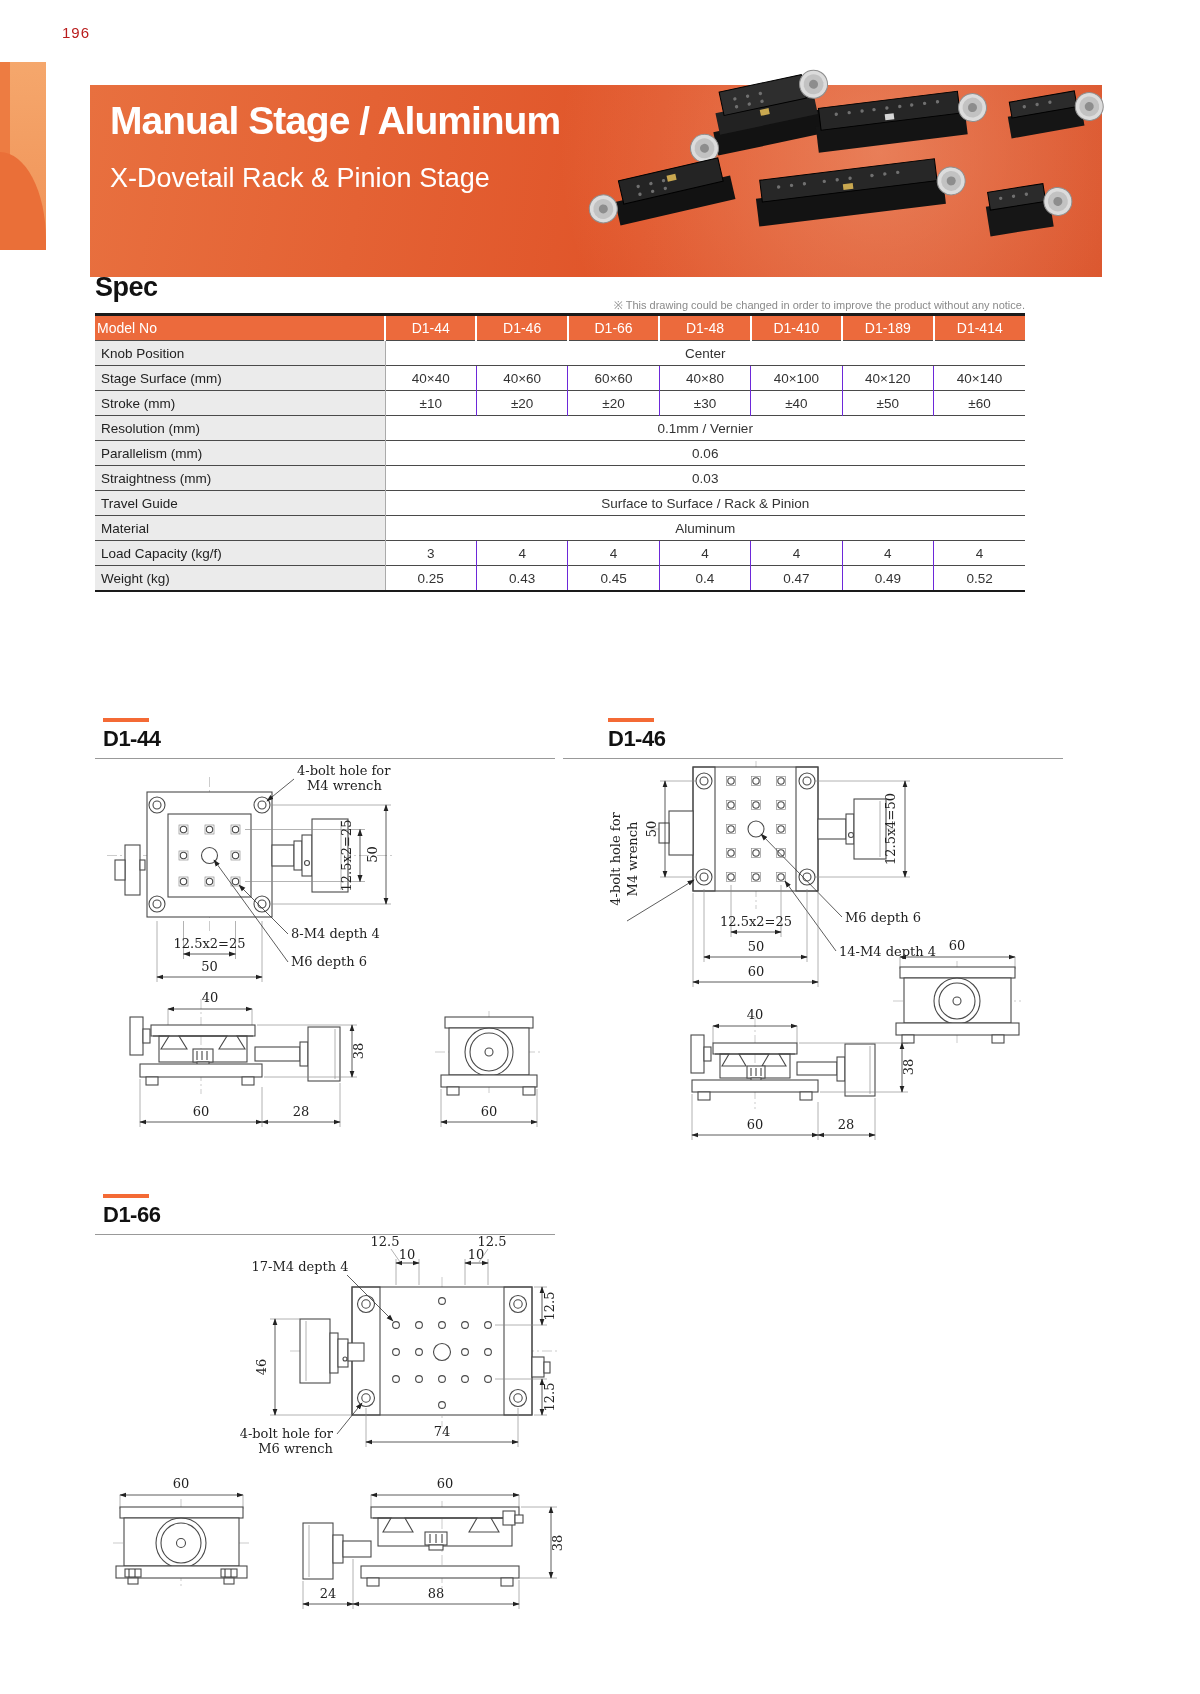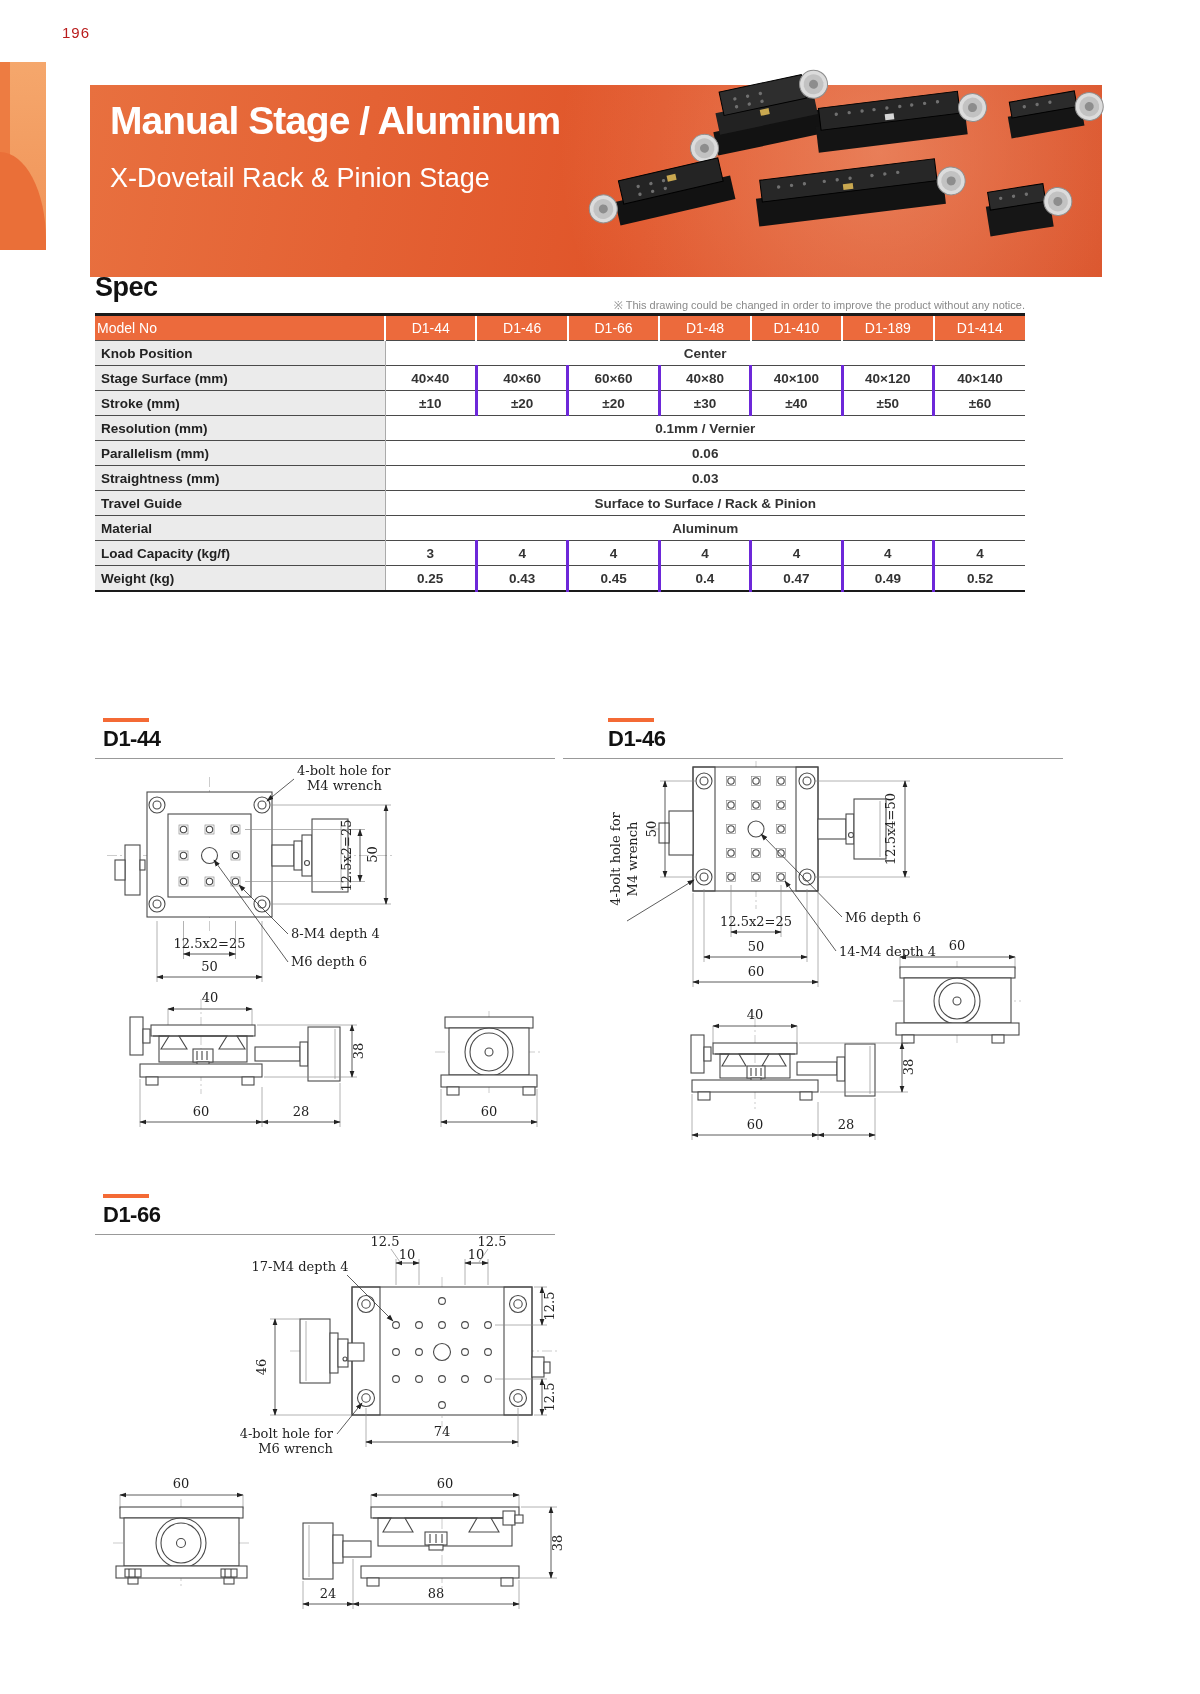--- a/index.html
+++ b/index.html
@@ -17,27 +17,27 @@
                linear-gradient(100deg,#e8703f,#e05429 55%,#d94e25);}
   .banner .t1{position:absolute;left:20px;top:14px;color:#fff;font-size:39px;font-weight:bold;letter-spacing:-1px;}
   .banner .t2{position:absolute;left:20px;top:78px;color:#fff;font-size:27px;letter-spacing:0px;}
   .photos{position:absolute;left:495px;top:-14px;width:530px;height:215px;overflow:visible;}
   
   .spec-h{position:absolute;left:95px;top:272px;font-size:27px;font-weight:bold;color:#111;letter-spacing:-0.5px;}
   .spec-note{position:absolute;right:175px;top:297px;font-size:11px;color:#8a8a8a;}
   
   table.spec{position:absolute;left:95px;top:313px;width:930px;border-collapse:collapse;table-layout:fixed;
     border-top:3px solid #1a1a1a;border-bottom:2px solid #1a1a1a;font-size:13.5px;color:#333;}
-  table.spec th,table.spec td{padding:3px 6px;height:18px;border-top:1px solid #4a4a4a;font-weight:bold;}
+  table.spec th,table.spec td{padding:3px 6px;height:18px;border-top:1px solid #4a4a4a;}
   table.spec thead th{background:#ec6a3c;color:#fff;font-weight:normal;font-size:14px;border-top:none;text-align:center;}
   table.spec thead th.model{text-align:left;padding-left:2px;}
   table.spec thead th+th{border-left:2px solid #fff;}
   td.lbl{background:#ebebeb;text-align:left;padding-left:14px;color:#222;border-right:1px solid #aaa;}
   td.val{text-align:center;}
-  td.val+td.val{border-left:3px solid #6d28d9;margin-left:8px;}
+  td.val+td.val{border-left:1px solid #6d28d9;margin-left:8px;}
   td.span{text-align:center;}
   
   .section{position:absolute;}
   .sec-bar{width:46px;height:4px;background:#f46a35;margin-bottom:4px;}
   .sec-title{font-size:22px;font-weight:bold;color:#111;letter-spacing:-0.5px;line-height:26px;}
   .sec-rule{border:0;border-top:1px solid #999;margin:6px 0 0 0;}
   .indent{margin-left:45px;}
   
   svg.tech{overflow:visible;display:block;}
   svg.tech .o{stroke:#4a4a4a;fill:none;stroke-width:1.1;}

